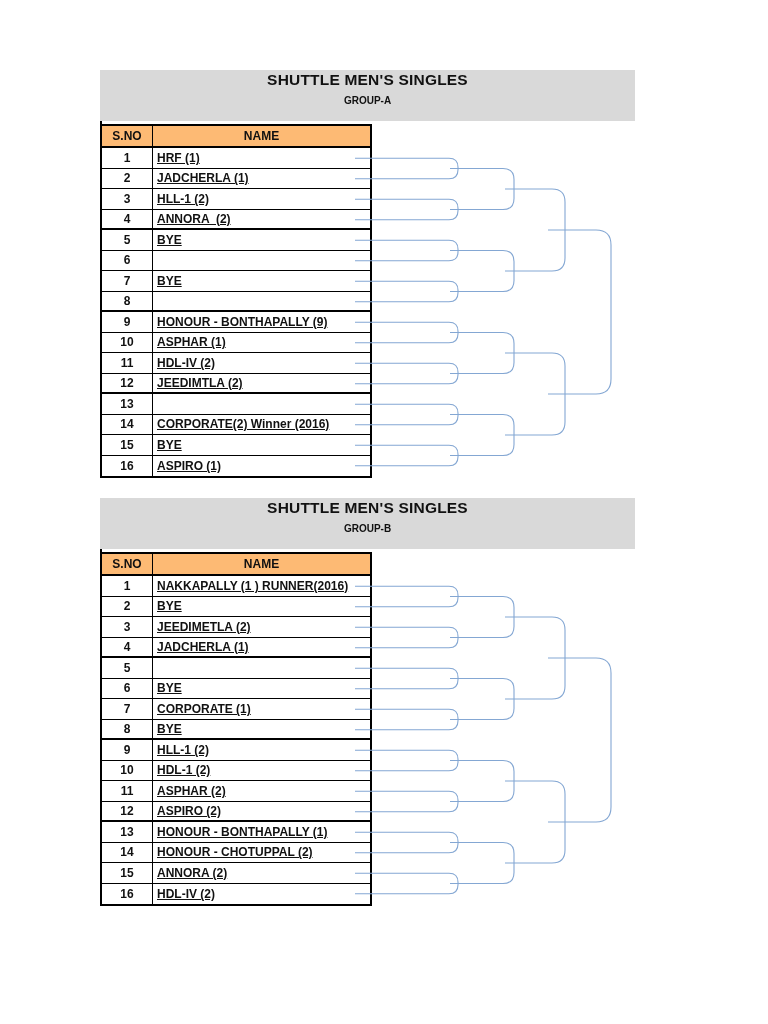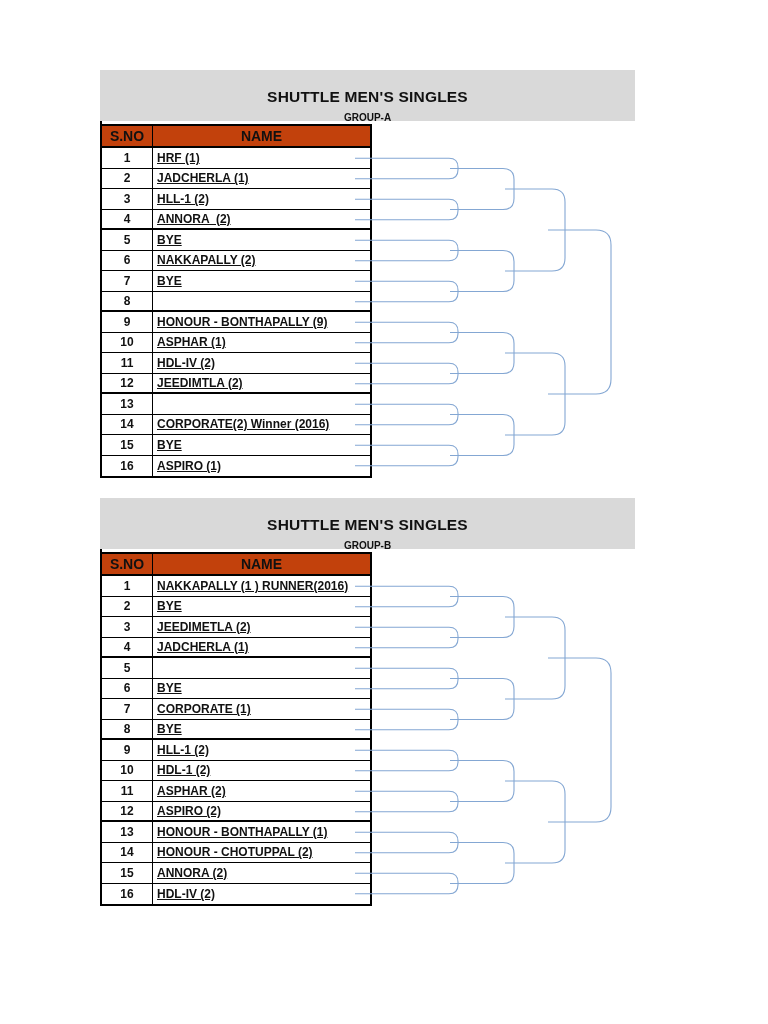--- a/index.html
+++ b/index.html
@@ -7,30 +7,30 @@
     position:relative;width:768px;height:1024px;background:#ffffff;
     font-family:"Liberation Sans","DejaVu Sans",sans-serif;
     overflow:hidden;
   }
   .left-line{position:absolute;width:2px;background:#000;}
   .title-block{
     position:absolute;left:100px;width:535px;height:51px;
     background:#d9d9d9;text-align:center;box-sizing:border-box;
   }
   .title-block .main-title{
-    padding-top:18px;font-size:15.5px;font-weight:bold;color:#111;
+    padding-top:1px;font-size:15.5px;font-weight:bold;color:#111;
     letter-spacing:.2px;
   }
   .title-block .group-label{
     margin-top:6px;font-size:10px;font-weight:bold;color:#111;
   }
   .header-row{
     position:absolute;left:100px;width:272px;height:24px;
-    background:#c2410c;border:2px solid #000;box-sizing:border-box;
-    display:flex;font-weight:bold;font-size:14px;color:#111;
+    background:#fdba74;border:2px solid #000;box-sizing:border-box;
+    display:flex;font-weight:bold;font-size:12px;color:#111;
   }
   .header-row .sno-h{width:50px;border-right:1px solid #000;display:flex;align-items:center;justify-content:center;}
   .header-row .name-h{flex:1;display:flex;align-items:center;justify-content:center;}
   .rows{
     position:absolute;left:100px;width:272px;box-sizing:border-box;
     border-left:2px solid #000;border-right:2px solid #000;border-bottom:2px solid #000;
     background:#fff;
   }
   .row{
     height:20.5px;box-sizing:border-box;border-bottom:1px solid #000;
@@ -80,21 +80,20 @@
     <div class="name">ANNORA  (2)</div>
   </div>
 
   <div class="row">
     <div class="sno">5</div>
     <div class="name">BYE</div>
   </div>
 
   <div class="row">
     <div class="sno">6</div>
-    <div class="name">NAKKAPALLY (2)</div>
   </div>
 
   <div class="row">
     <div class="sno">7</div>
     <div class="name">BYE</div>
   </div>
 
   <div class="row">
     <div class="sno">8</div>
   </div>

